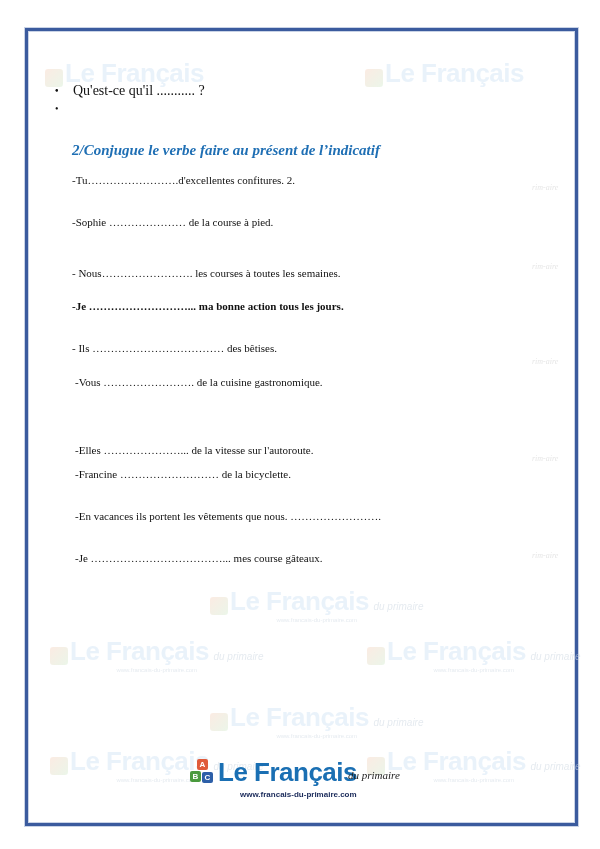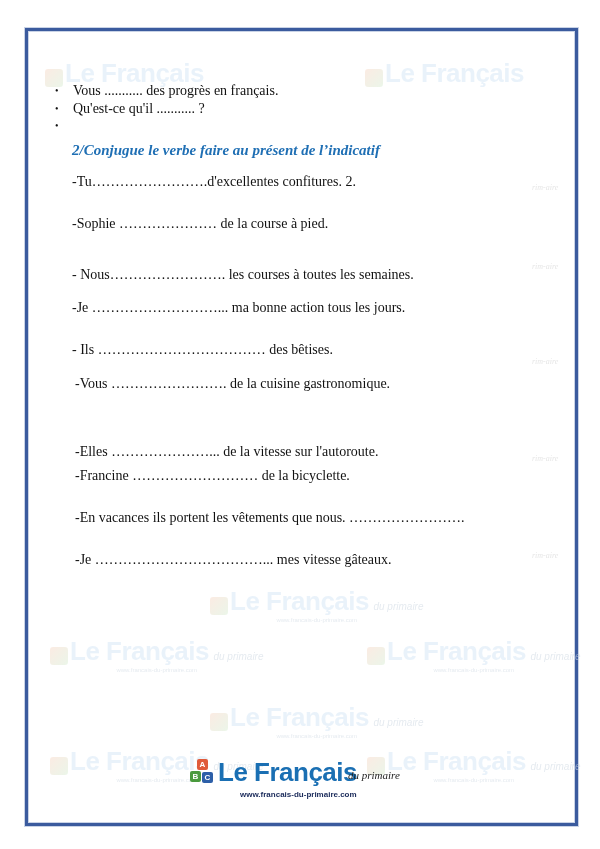--- a/index.html
+++ b/index.html
@@ -17,21 +17,21 @@
   .wm-edge { position: absolute; color: #e6e6e6; font-size: 8px; font-style: italic;
              font-family: "Liberation Serif", serif; }
 
   .bullets { position: absolute; left: 55px; top: 82px; margin: 0; padding: 0; list-style: none; }
   .bullets li { font-size: 14px; line-height: 17.5px; position: relative; padding-left: 18px; }
   .bullets li .dot { position: absolute; left: 0; top: 0; font-size: 10px; }
 
   .heading { position: absolute; left: 72px; top: 142px; font-size: 15px; font-weight: bold;
              font-style: italic; color: #1f6fb4; white-space: nowrap; }
 
-  .line { position: absolute; font-size: 14px; white-space: nowrap; }
+  .line { position: absolute; font-size: 11px; white-space: nowrap; }
 
   .logo { position: absolute; left: 190px; top: 759px; width: 230px; height: 45px; }
   .logo .cubes { position: absolute; left: 0; top: 0; width: 26px; height: 28px; }
   .logo .cubes span { position: absolute; width: 11px; height: 11px; border-radius: 2px;
                       font-family: "Liberation Sans", sans-serif; font-size: 8px; font-weight: bold;
                       color: #fff; text-align: center; line-height: 11px; }
   .logo .c-a { left: 7px; top: 0; background: #e05a3a; }
   .logo .c-b { left: 0; top: 12px; background: #4a9a3e; }
   .logo .c-c { left: 12px; top: 13px; background: #2d5fa8; }
   .logo .title { position: absolute; left: 28px; top: -2px; font-family: "Liberation Sans", "DejaVu Sans", sans-serif;
@@ -77,37 +77,37 @@
 <div class="wm" style="left:50px;top:746px;">
   <span class="cube"></span><span class="big">Le Français</span> <span class="small">du primaire</span>
   <span class="url">www.francais-du-primaire.com</span>
 </div>
 <div class="wm" style="left:367px;top:746px;">
   <span class="cube"></span><span class="big">Le Français</span> <span class="small">du primaire</span>
   <span class="url">www.francais-du-primaire.com</span>
 </div>
 
 <ul class="bullets">
-  <li><span class="dot">•</span><span>Vous ........... des progrès en français.</span></li>
+  <li><span class="dot">•</span></li>
   <li><span class="dot">•</span><span>Qu'est-ce qu'il ........... ?</span></li>
   <li><span class="dot">•</span></li>
 </ul>
 
 <div class="heading">2/Conjugue le verbe faire au présent de l’indicatif</div>
 
 <div class="line" style="left:72px;top:174px;">-Tu…………………….d'excellentes confitures. 2.</div>
 <div class="line" style="left:72px;top:216px;">-Sophie ………………… de la course à pied.</div>
 <div class="line" style="left:72px;top:258px;margin-top:9px;">- Nous……………………. les courses à toutes les semaines.</div>
-<div class="line" style="left:72px;top:300px;">-Je ………………………... ma bonne action tous les jours.</div>
+<div class="line" style="left:72px;top:300px;font-weight:bold;">-Je ………………………... ma bonne action tous les jours.</div>
 <div class="line" style="left:72px;top:342px;">- Ils ……………………………… des bêtises.</div>
 <div class="line" style="left:75px;top:376px;">-Vous ……………………. de la cuisine gastronomique.</div>
 <div class="line" style="left:75px;top:426px;margin-top:18px;">-Elles …………………... de la vitesse sur l'autoroute.</div>
 <div class="line" style="left:75px;top:468px;">-Francine ……………………… de la bicyclette.</div>
 <div class="line" style="left:75px;top:510px;">-En vacances ils portent les vêtements que nous. …………………….</div>
-<div class="line" style="left:75px;top:552px;">-Je ………………………………... mes vitesse gâteaux.</div>
+<div class="line" style="left:75px;top:552px;">-Je ………………………………... mes course gâteaux.</div>
 
 <div class="logo">
   <div class="cubes">
     <span class="c-a">A</span>
     <span class="c-b">B</span>
     <span class="c-c">C</span>
   </div>
   <span class="title">Le Français</span>
   <span class="sub">du primaire</span>
   <span class="url">www.francais-du-primaire.com</span>

